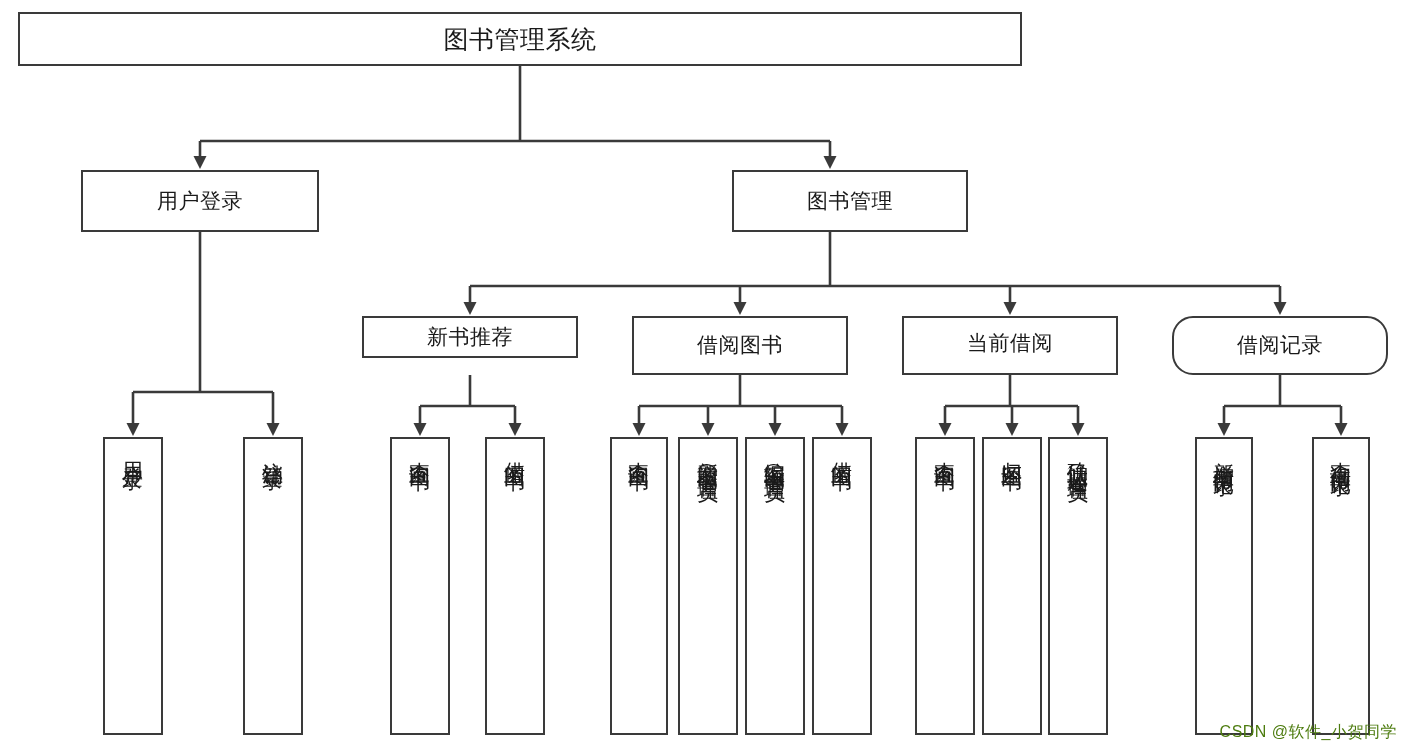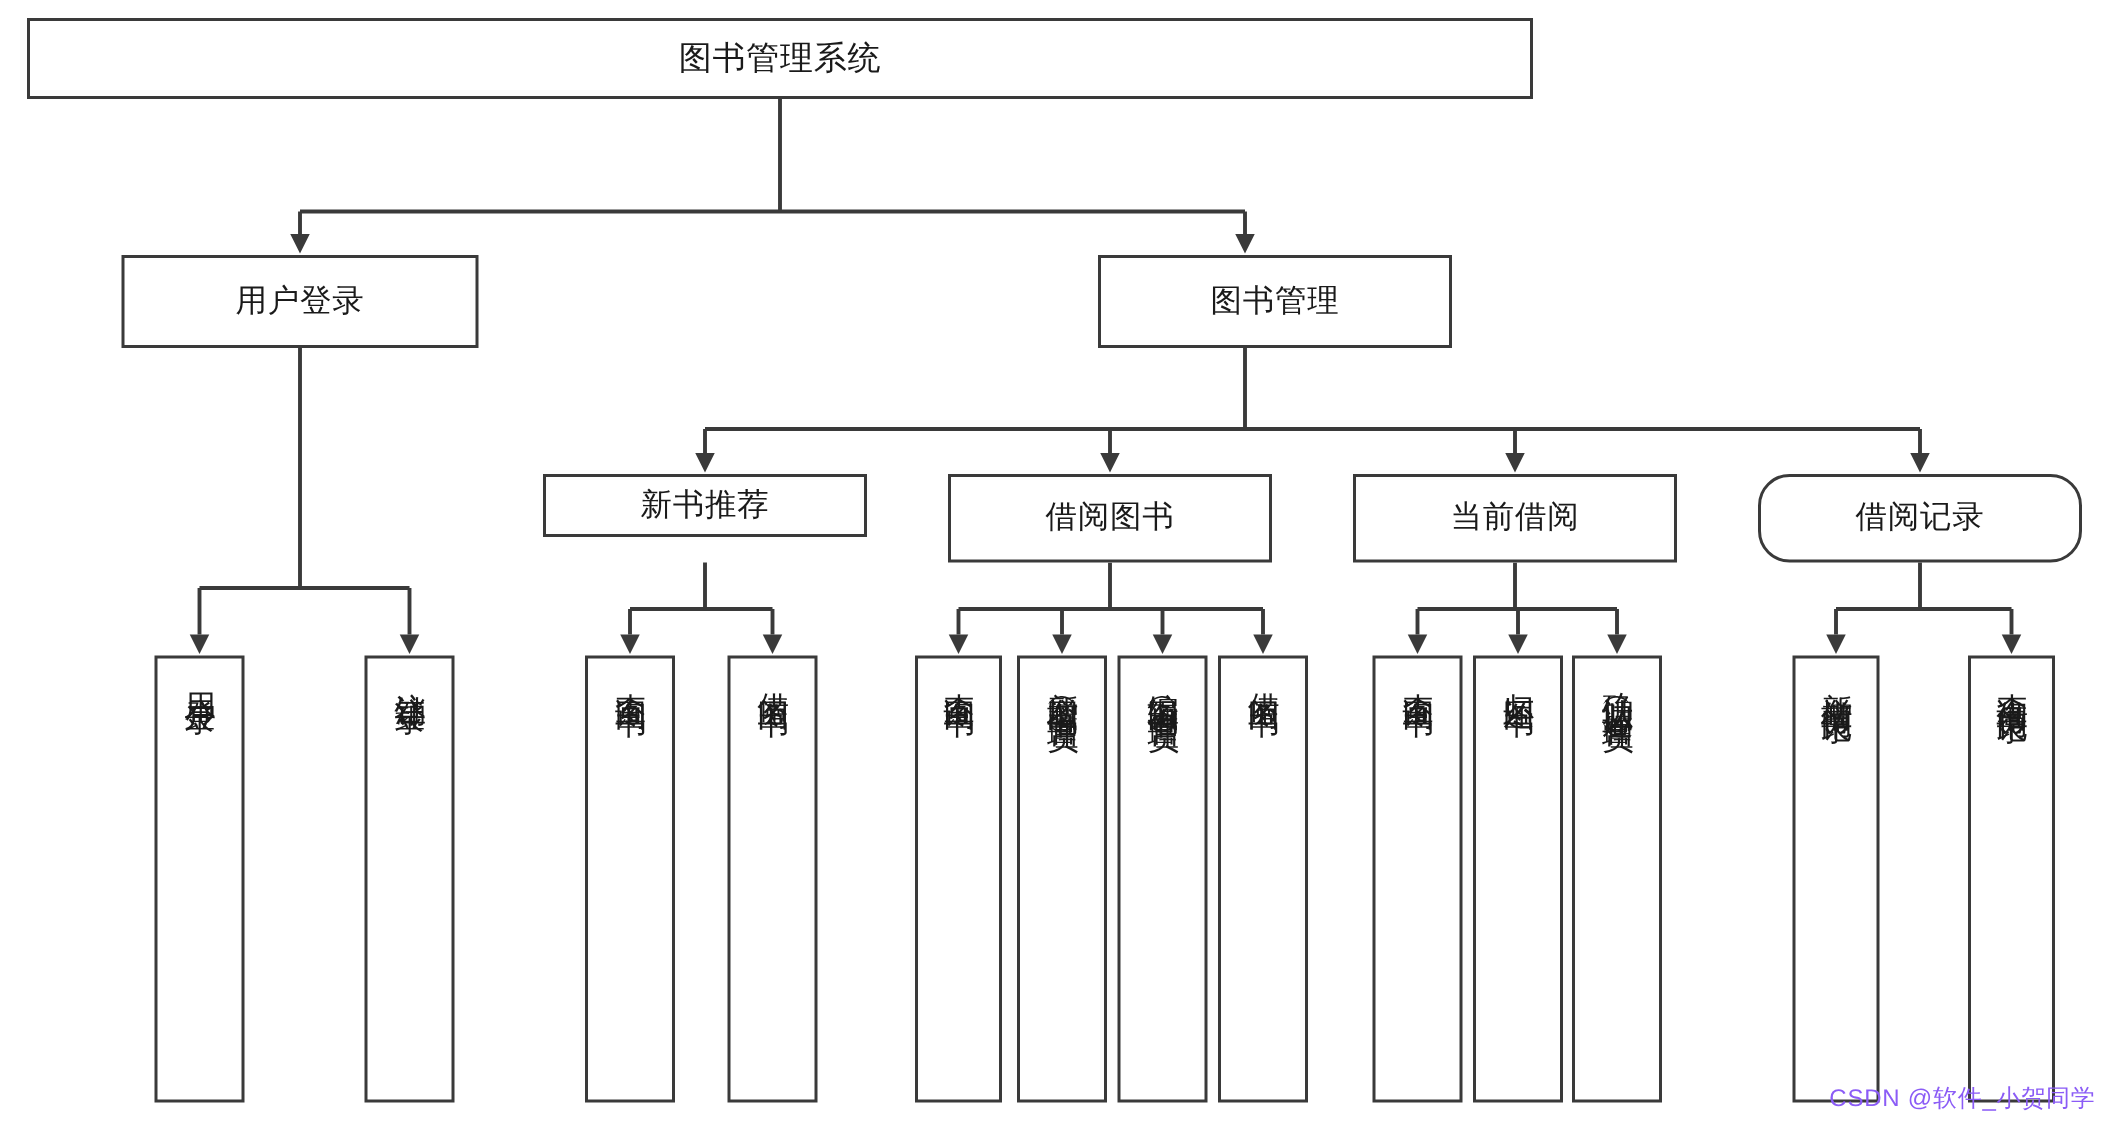--- a/index.html
+++ b/index.html
@@ -50,21 +50,21 @@
     letter-spacing: 0.5px;
     line-height: 1.15;
     white-space: nowrap;
   }
 
   
   .node.horizontal .node-label {
     font-size: 21px;
   }
   .node.root .node-label {
-    font-size: 22px;
+    font-size: 25px;
   }
 
   
   .node.leaf {
     align-items: flex-start;
     justify-content: center;
     padding-top: 6px;
   }
   .node.leaf .node-label {
     writing-mode: vertical-rl;
@@ -75,21 +75,21 @@
     white-space: nowrap;
     text-align: left;
   }
 
   
   #watermark {
     position: absolute;
     right: 8px;
     bottom: 4px;
     font-size: 16px;
-    color: #8b5cf6;
+    color: #4d7c0f;
     letter-spacing: 0.5px;
     white-space: nowrap;
     user-select: none;
   }
 </style>
 </head>
 <body>
 
 <div id="diagram-root">
 
@@ -165,21 +165,21 @@
       </div>
       <div class="node horizontal level1" style="left: 712px; top: 170px; width: 236px; height: 62px; margin-left: 20px;">
         <span class="node-label">图书管理</span>
       </div>
       <div class="node horizontal level2" style="left: 362px; top: 316px; width: 216px; height: 42px;">
         <span class="node-label">新书推荐</span>
       </div>
       <div class="node horizontal level2" style="left: 632px; top: 316px; width: 216px; height: 59px;">
         <span class="node-label">借阅图书</span>
       </div>
-      <div class="node horizontal level2" style="left: 902px; top: 316px; width: 216px; height: 59px;">
+      <div class="node horizontal level2" style="left: 902px; top: 316px; width: 216px; height: 59px; font-family: Liberation Mono, monospace;">
         <span class="node-label">当前借阅</span>
       </div>
       <div class="node horizontal level2" style="left: 1172px; top: 316px; width: 216px; height: 59px; border-radius: 21px;">
         <span class="node-label">借阅记录</span>
       </div>
       <div class="node leaf" style="left: 103px; top: 437px; width: 60px; height: 298px;">
         <span class="node-label">用户登录</span>
       </div>
       <div class="node leaf" style="left: 243px; top: 437px; width: 60px; height: 298px;">
         <span class="node-label">注销登录</span>

